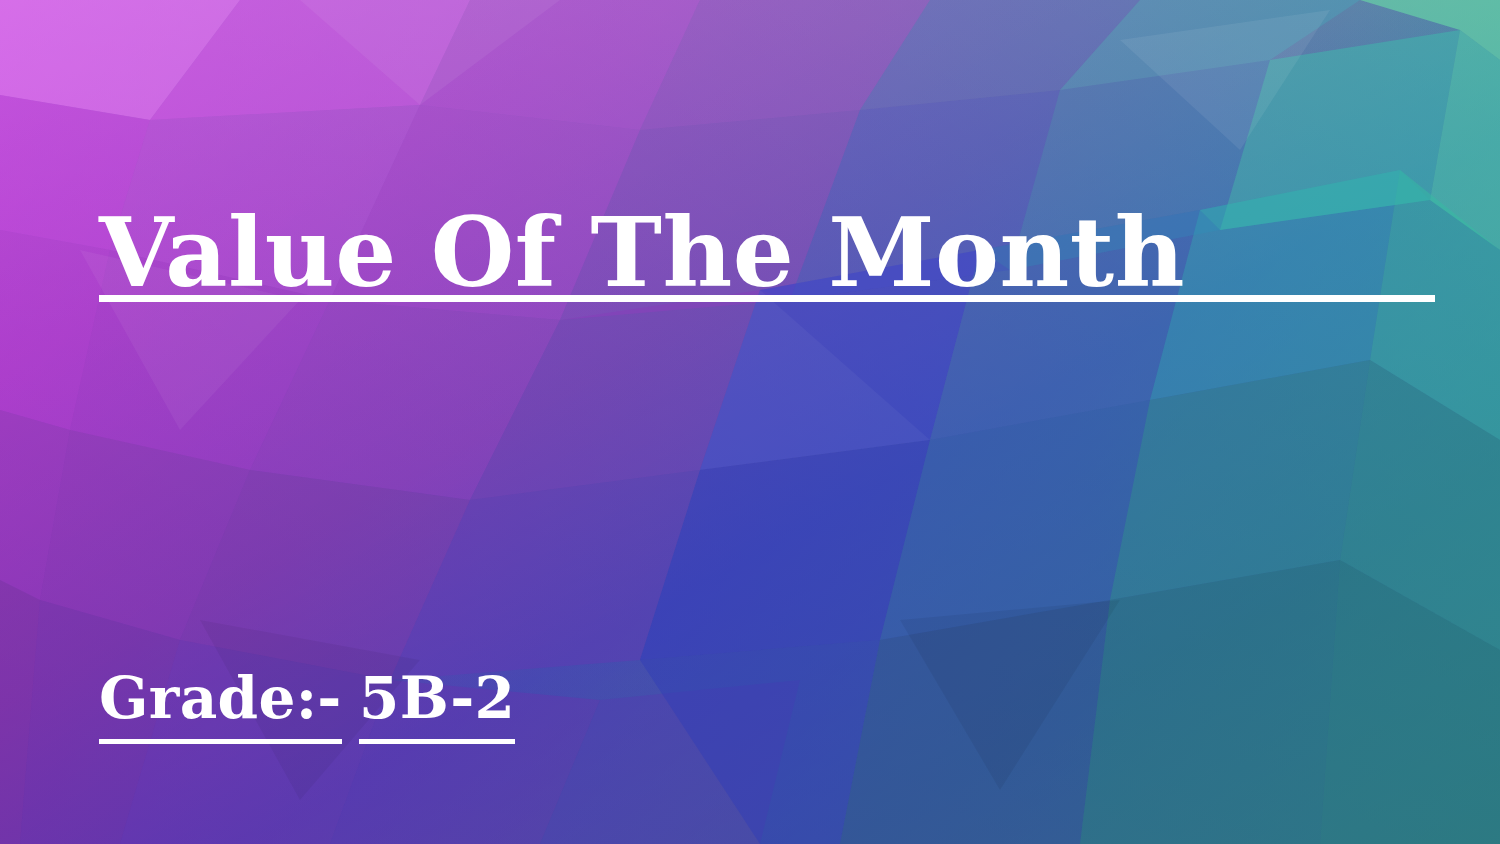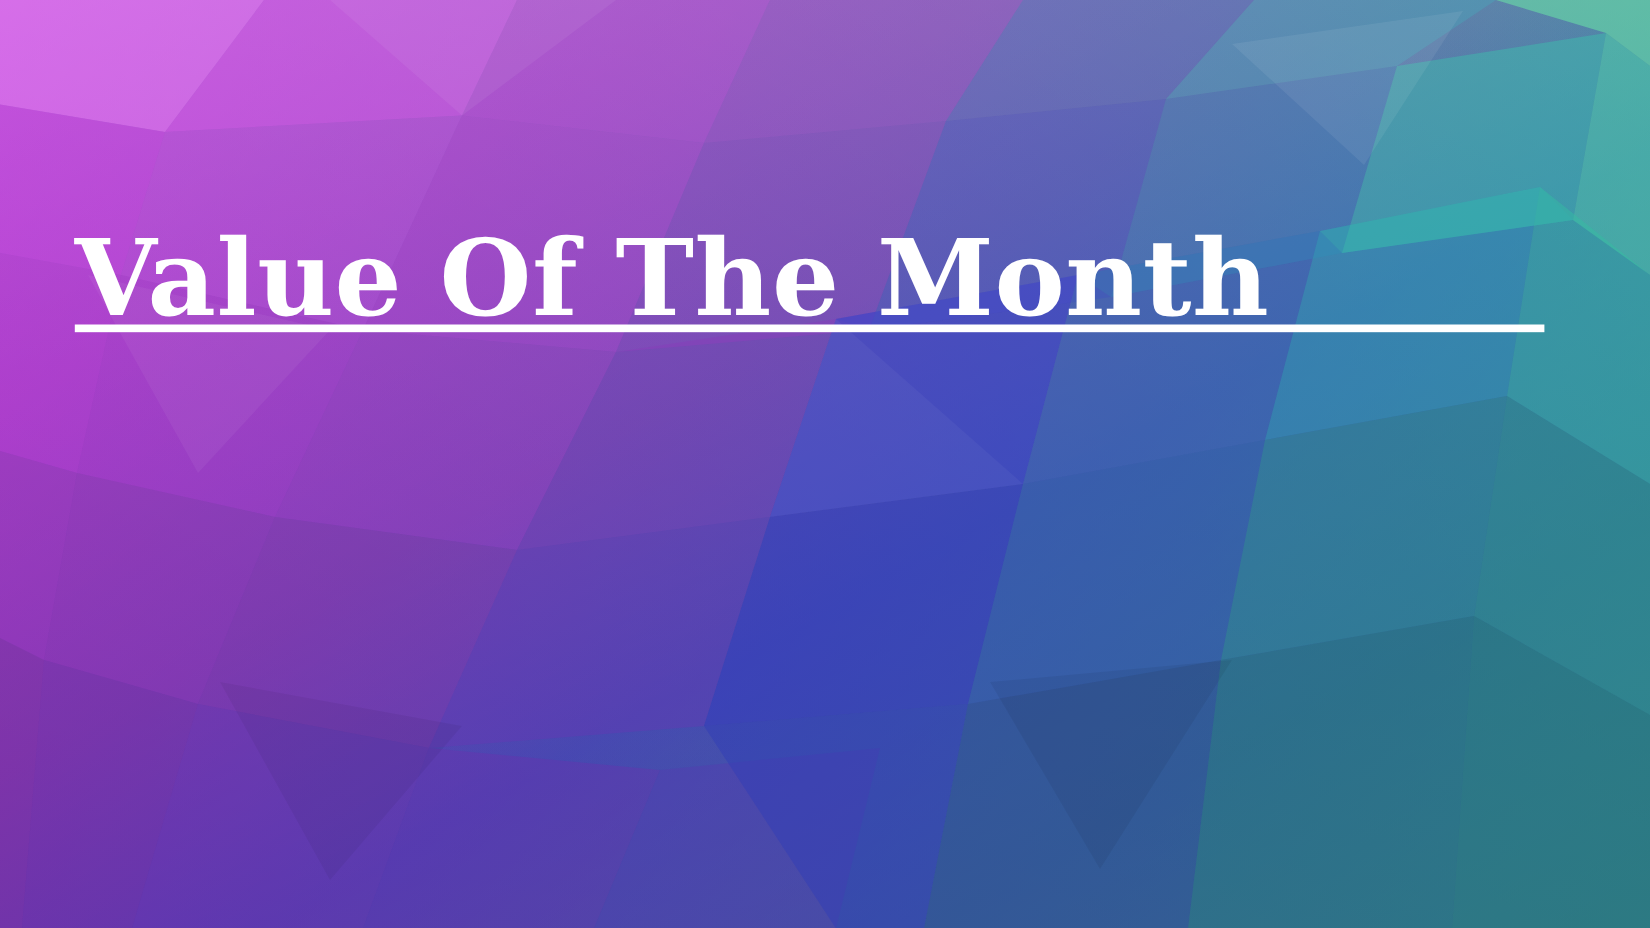--- a/index.html
+++ b/index.html
@@ -17,20 +17,21 @@
   #bg {
     position: absolute;
     inset: 0;
     width: 1500px;
     height: 844px;
     display: block;
   }
   .content {
     position: absolute;
     inset: 0;
+    margin-left: 31px;
   }
 
   
   .title-box {
     position: absolute;
     left: 68px;
     top: 188px;
     width: 1336px;
   }
   .title-line {
@@ -197,17 +198,20 @@
         <span class="txt">Value Of The Month</span>
         <span class="ul-full" style="bottom:16px"></span>
       </div>
 
 
     </div>
 
     <div class="subtitle-box">
 
 
+      <div class="sub-line">
+        <span class="sub-word"><span>Grade:-</span><span class="bar"></span></span><span class="sp"></span><span class="sub-word"><span>5B-2</span><span class="bar"></span></span>
+      </div>
 
     </div>
 
   </div>
 </div>
 
 </body></html>

